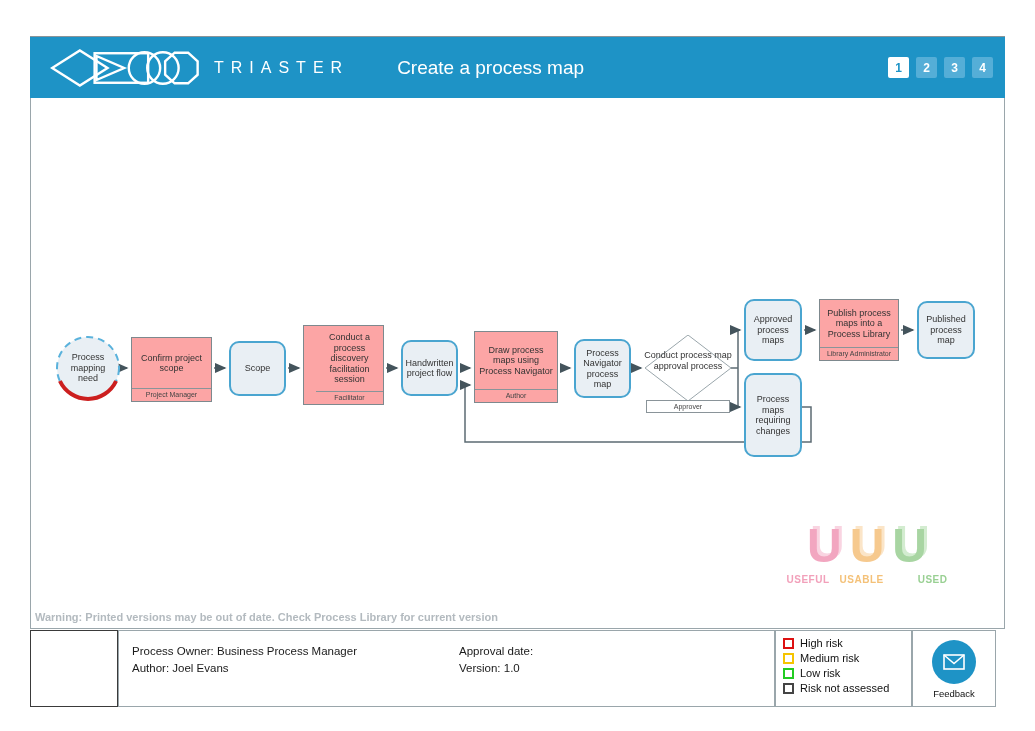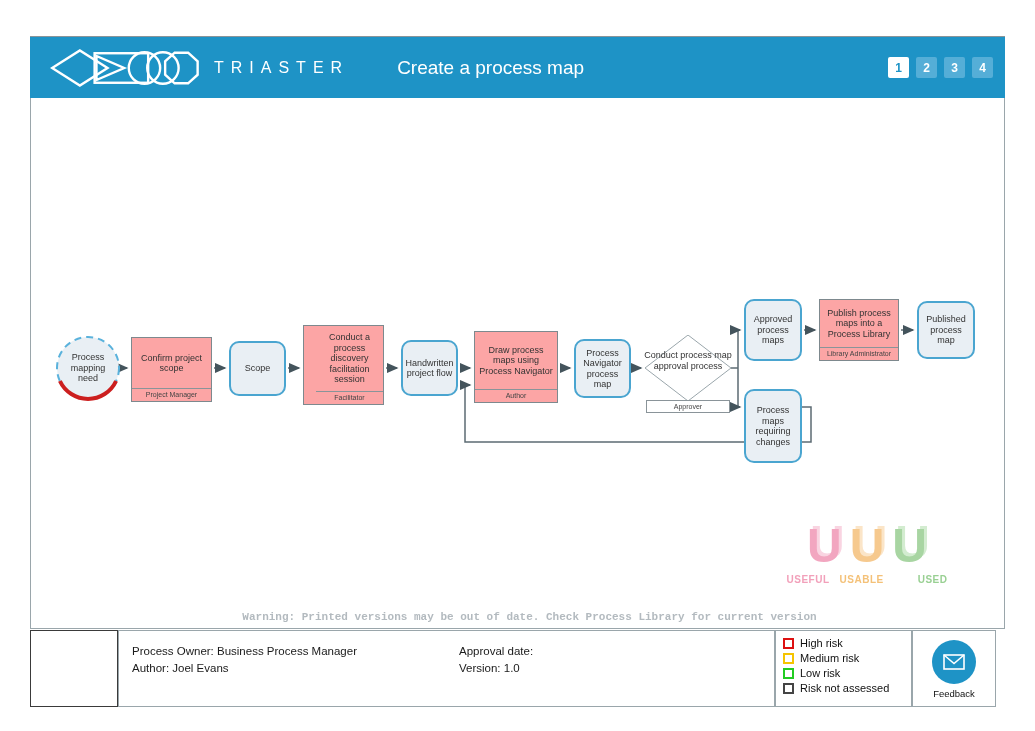--- a/index.html
+++ b/index.html
@@ -42,22 +42,22 @@
   .uuu { position:absolute; left:756px; top:424px; width:160px; text-align:center; }
   .uuu-letters { display:flex; justify-content:center; gap:8px; }
   .uuu-letters span { font-size:48px; font-weight:bold; line-height:48px; }
   .u-pink  { color:#f2a6c0; text-shadow:3px -3px 0 #f9d4e1; }
   .u-orange{ color:#f6c98e; text-shadow:3px -3px 0 #fbe5c8; }
   .u-green { color:#a8d5a2; text-shadow:3px -3px 0 #d3ecd0; }
   .uuu-labels { display:flex; justify-content:center; gap:10px; margin-top:4px;
                 font-size:10px; font-weight:bold; letter-spacing:0.5px; }
   .l-pink { color:#f2a0ba; } .l-orange { color:#f4c178; } .l-green { color:#99d093;margin-left:24px; }
 
-  .warning { position:absolute; left:12px; bottom:5px; width:100%; text-align:center;
-             font-size:11px; font-weight:bold; color:#b3babf;font-family:Liberation Mono, monospace; }
+  .warning { position:absolute; left:4px; bottom:5px; width:100%; 
+             font-size:11px; font-weight:bold; color:#b3babf; }
 
   
   .fbox { position:absolute; top:630px; height:77px; background:#fff; border:1px solid #9aa6ab; }
   .fbox1 { left:30px; width:88px; border:1px solid #3a3a3a; }
   .fbox2 { left:118px; width:657px; font-size:11.5px; color:#1a1a1a; line-height:17px; }
   .fcol1 { position:absolute; left:13px; top:12px; }
   .fcol2 { position:absolute; left:340px; top:12px; }
   .fbox3 { left:775px; width:137px; padding:6px 0 0 7px; }
   .legend-row { display:flex; align-items:center; margin-bottom:3px; font-size:11px; color:#111; }
   .sq { width:11px; height:11px; background:#fff; margin-right:6px; flex:0 0 auto; }
@@ -159,21 +159,21 @@
         <polygon points="43,0 86,33 43,66 0,33" fill="#ffffff" stroke="#9aa6ab" stroke-width="1"></polygon>
       </svg>
       <div class="diamond-label node">Conduct process map approval process</div>
     </div>
     <div class="node role-box" style="position:absolute; left:615px; top:302px; width:84px;">Approver</div>
 
     <div class="node deliv" style="left:713px; top:201px; width:58px; height:62px;">
       <span>Approved process maps</span>
     </div>
 
-    <div class="node deliv" style="left:713px; top:291px; width:58px; height:74px;">
+    <div class="node deliv" style="left:713px; top:275px; width:58px; height:84px;">
       <span>Process maps requiring changes</span>
     </div>
 
     <div class="node act" style="left:788px; top:201px; width:80px; height:62px;">
       <div class="act-label">Publish process maps into a Process Library</div>
       <div class="act-role">Library Administrator</div>
     </div>
 
     <div class="node deliv" style="left:886px; top:203px; width:58px; height:58px;">
       <span>Published process map</span>

